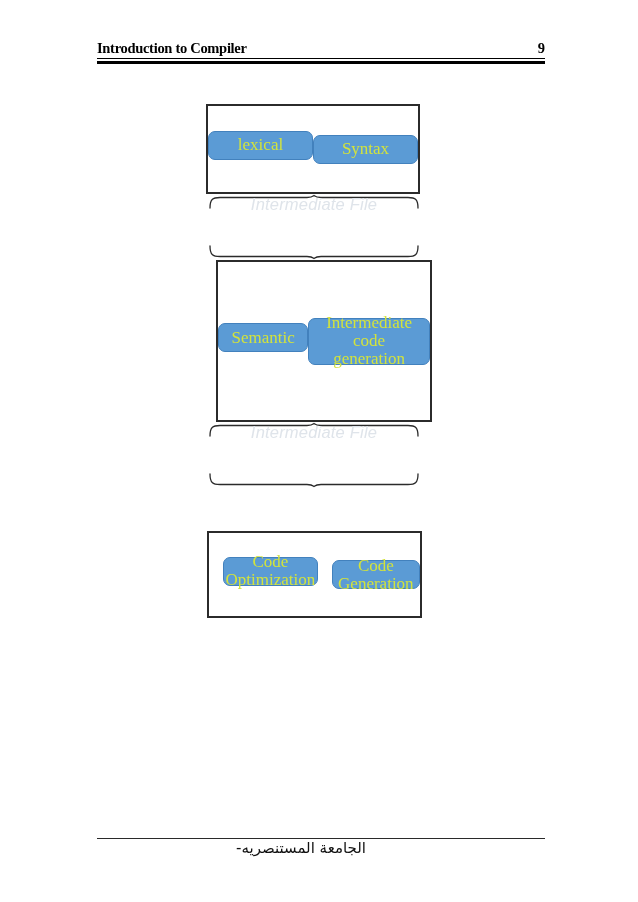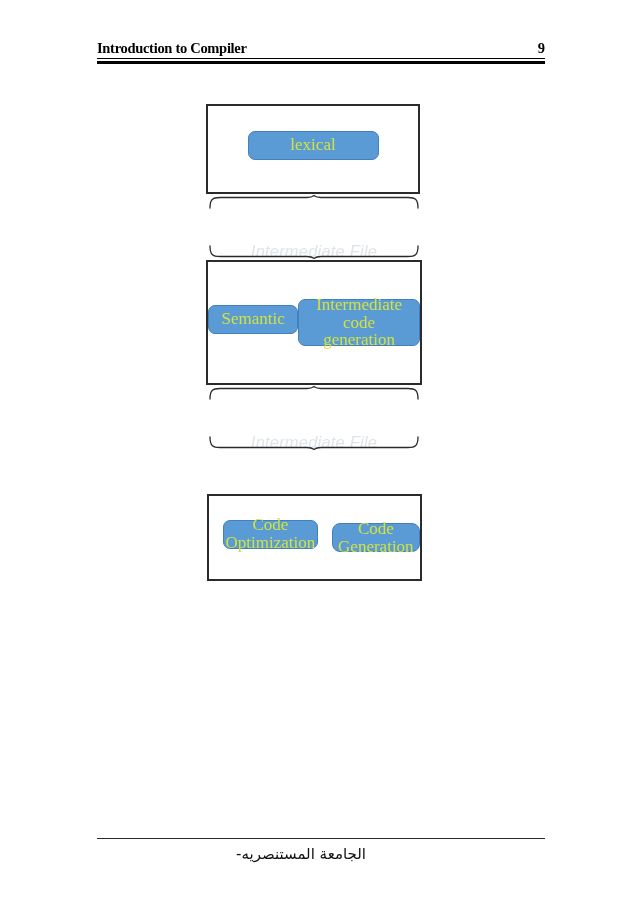--- a/index.html
+++ b/index.html
@@ -69,21 +69,21 @@
   .phase-box {
     border: 2px solid #2b2b2b;
     background: #ffffff;
     box-sizing: border-box;
     padding: 11px 0 11px 0;
     display: flex;
     flex-direction: row;
     align-items: center;
   }
   .phase-box.box-1 { width: 214px; height: 90px; margin-left: 0px; justify-content: center; }
-  .phase-box.box-2 { width: 216px; height: 125px; margin-left: 0px; justify-content: center; }
+  .phase-box.box-2 { width: 216px; height: 162px; margin-left: 10px; justify-content: center; }
   .phase-box.box-3 { width: 215px; height: 87px; margin-left: 1px; justify-content: center; margin-top: 43px; }
 
   .pill {
     background: #5B9BD5;
     border: 1px solid #4281bd;
     border-radius: 7px;
     color: #D3E33C;
     font-family: "Liberation Serif", serif;
     font-size: 17px;
     line-height: 1.05;
@@ -92,29 +92,29 @@
     display: flex;
     align-items: center;
     justify-content: center;
     white-space: pre-line;
   }
   .pill-lexical      { width: 131px; height: 29px; margin-bottom: 8px; }
   .pill-syntax       { width: 131px; height: 29px; }
   .pill-semantic     { width: 131px; height: 29px; margin-bottom: 7px; }
   .pill-icg          { width: 177px; height: 47px; padding: 0 0; }
   .pill-codeopt      { width: 175px; height: 29px; margin-bottom: 7px; margin-left: 14px; }
-  .pill-codegen      { width: 163px; height: 29px; margin-left: 14px; border-radius: 8px; }
+  .pill-codegen      { width: 163px; height: 29px; margin-left: 14px; }
 
   
   .inter-group {
     position: relative;
     width: 216px;
     height: 66px;
     display: flex;
-    align-items: flex-end;
+    align-items: flex-start;
     justify-content: center;
   }
   .inter-label {
     font-family: "Liberation Sans", sans-serif;
     font-style: italic;
     font-size: 16.5px;
     color: #DFE4EA;
     letter-spacing: 0.2px;
     white-space: nowrap;
     position: relative;
@@ -137,21 +137,20 @@
     left: 97px;
     top: 838px;
     width: 448px;
   }
   .footer-rule {
     height: 1px;
     background: #2a2a2a;
     width: 100%;
   }
   .footer-text {
-    margin-top: 6px;
     text-align: center;
     direction: rtl;
     font-family: "DejaVu Sans", sans-serif;
     font-size: 15px;
     letter-spacing: 0.5px;
     color: #111;
     padding-right: 40px;
   }
 </style>
 </head>
@@ -164,20 +163,21 @@
   </div>
   <div class="header-rule-thin"></div>
   <div class="header-rule-gap"></div>
   <div class="header-rule-thick"></div>
 </div>
 
 <div class="diagram">
 
   <div class="phase-box box-1">
     <div class="pill pill-lexical">lexical</div>
+    <div class="pill pill-syntax">Syntax</div>
   </div>
 
   <div class="inter-group">
     <div class="brace brace-top">
       <svg viewBox="0 0 210 14" preserveAspectRatio="none" fill="none" stroke="#2b2b2b" stroke-width="1.3" stroke-linecap="round">
         <path d="M1 13 C1 4.5, 3.5 2.5, 11 2.5 L98 2.5 C103 2.5, 103.5 1.8, 105 0.6
                  C106.5 1.8, 107 2.5, 112 2.5 L199 2.5 C206.5 2.5, 209 4.5, 209 13"></path>
       </svg>
     </div>
     <span class="inter-label">Intermediate File</span>

